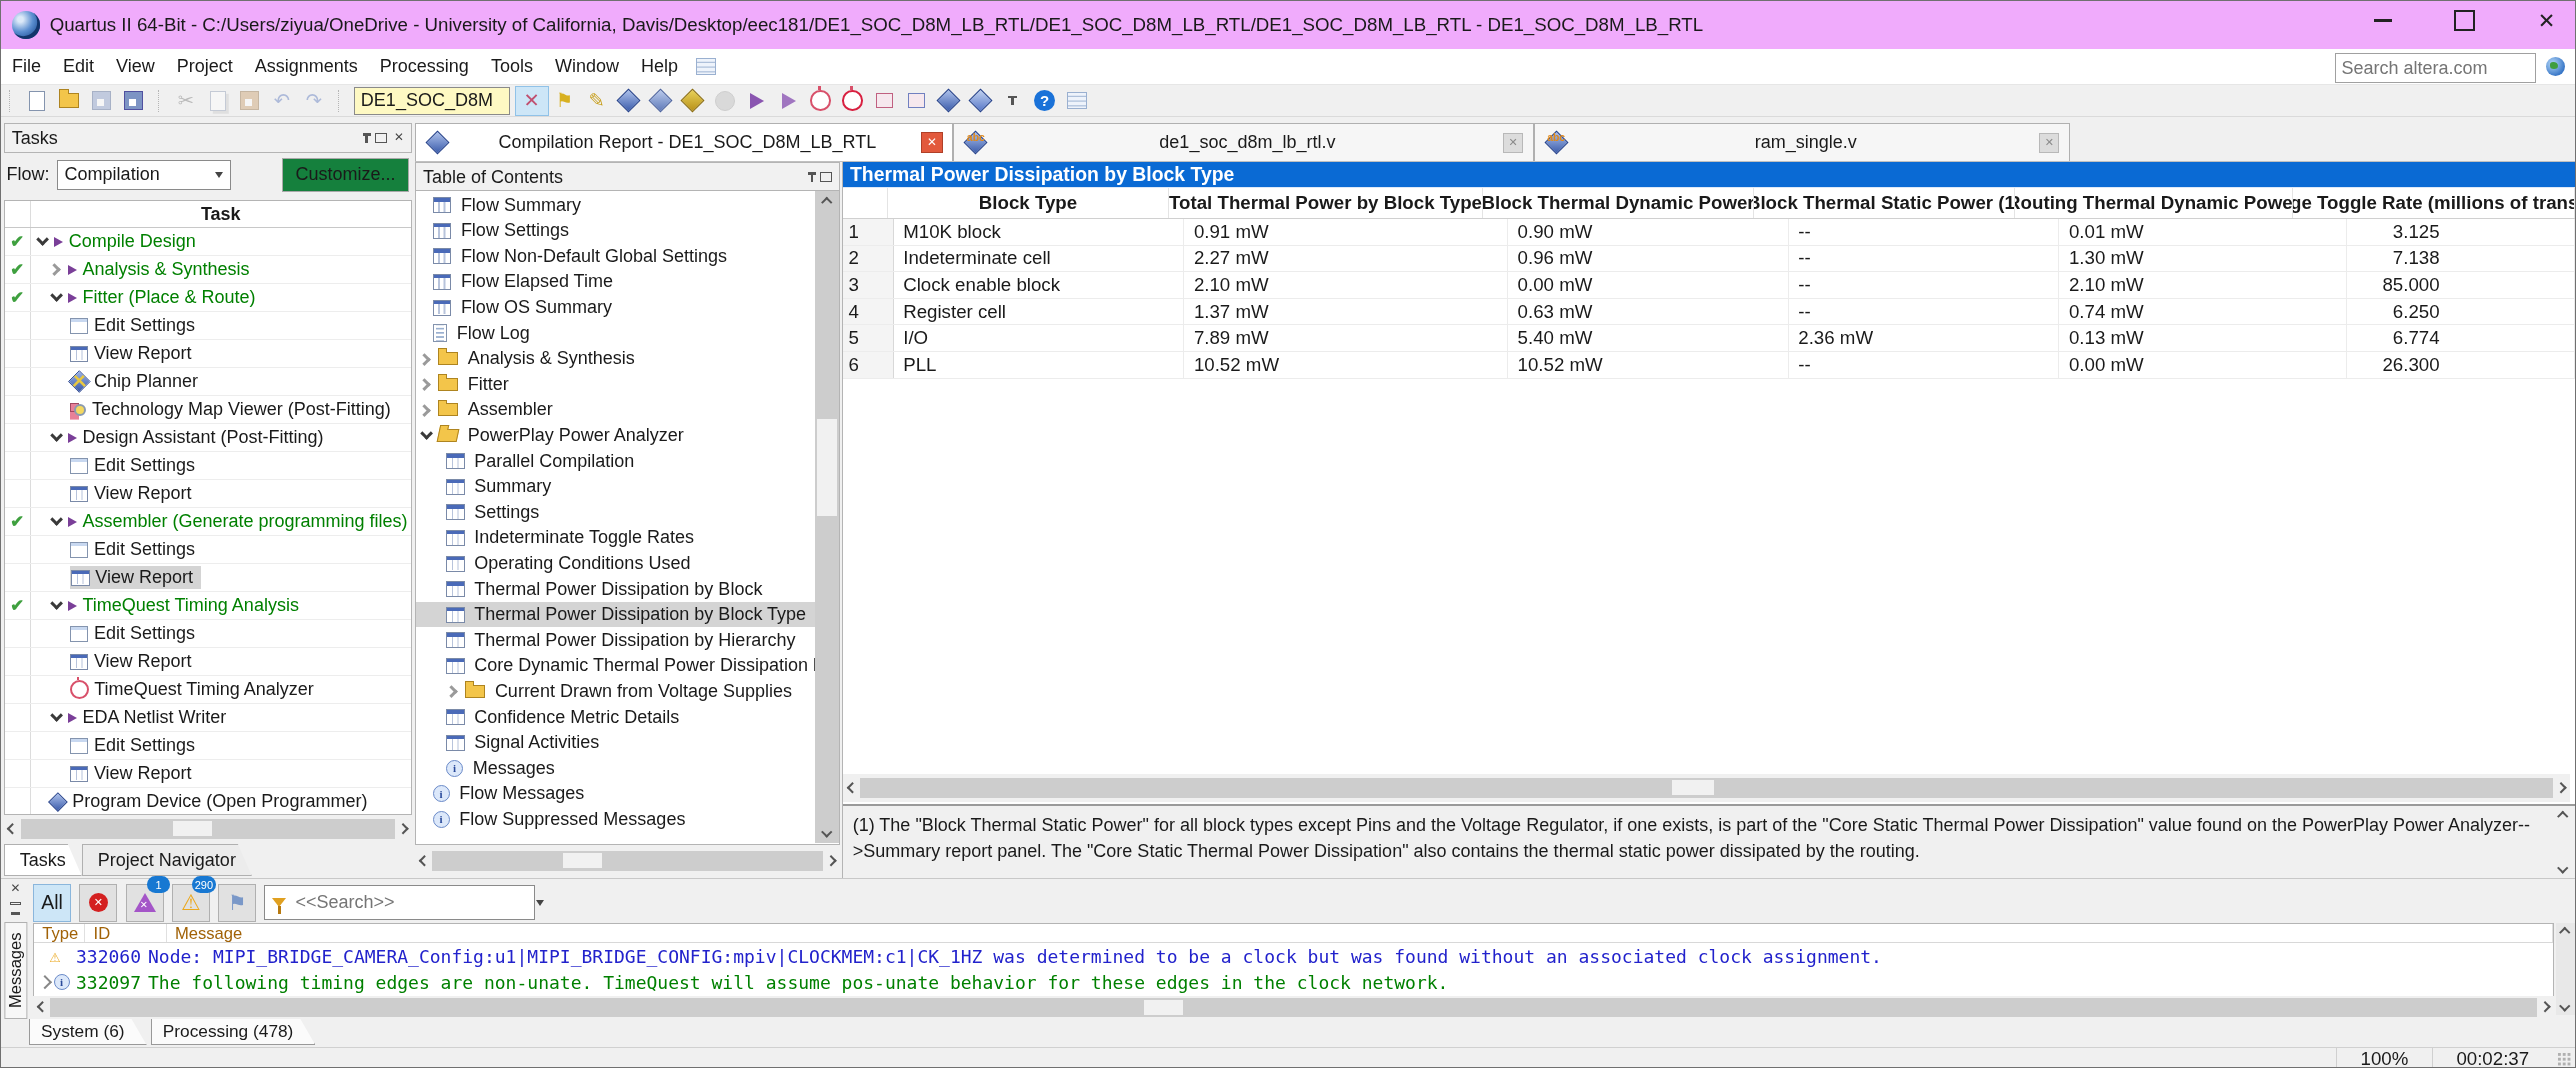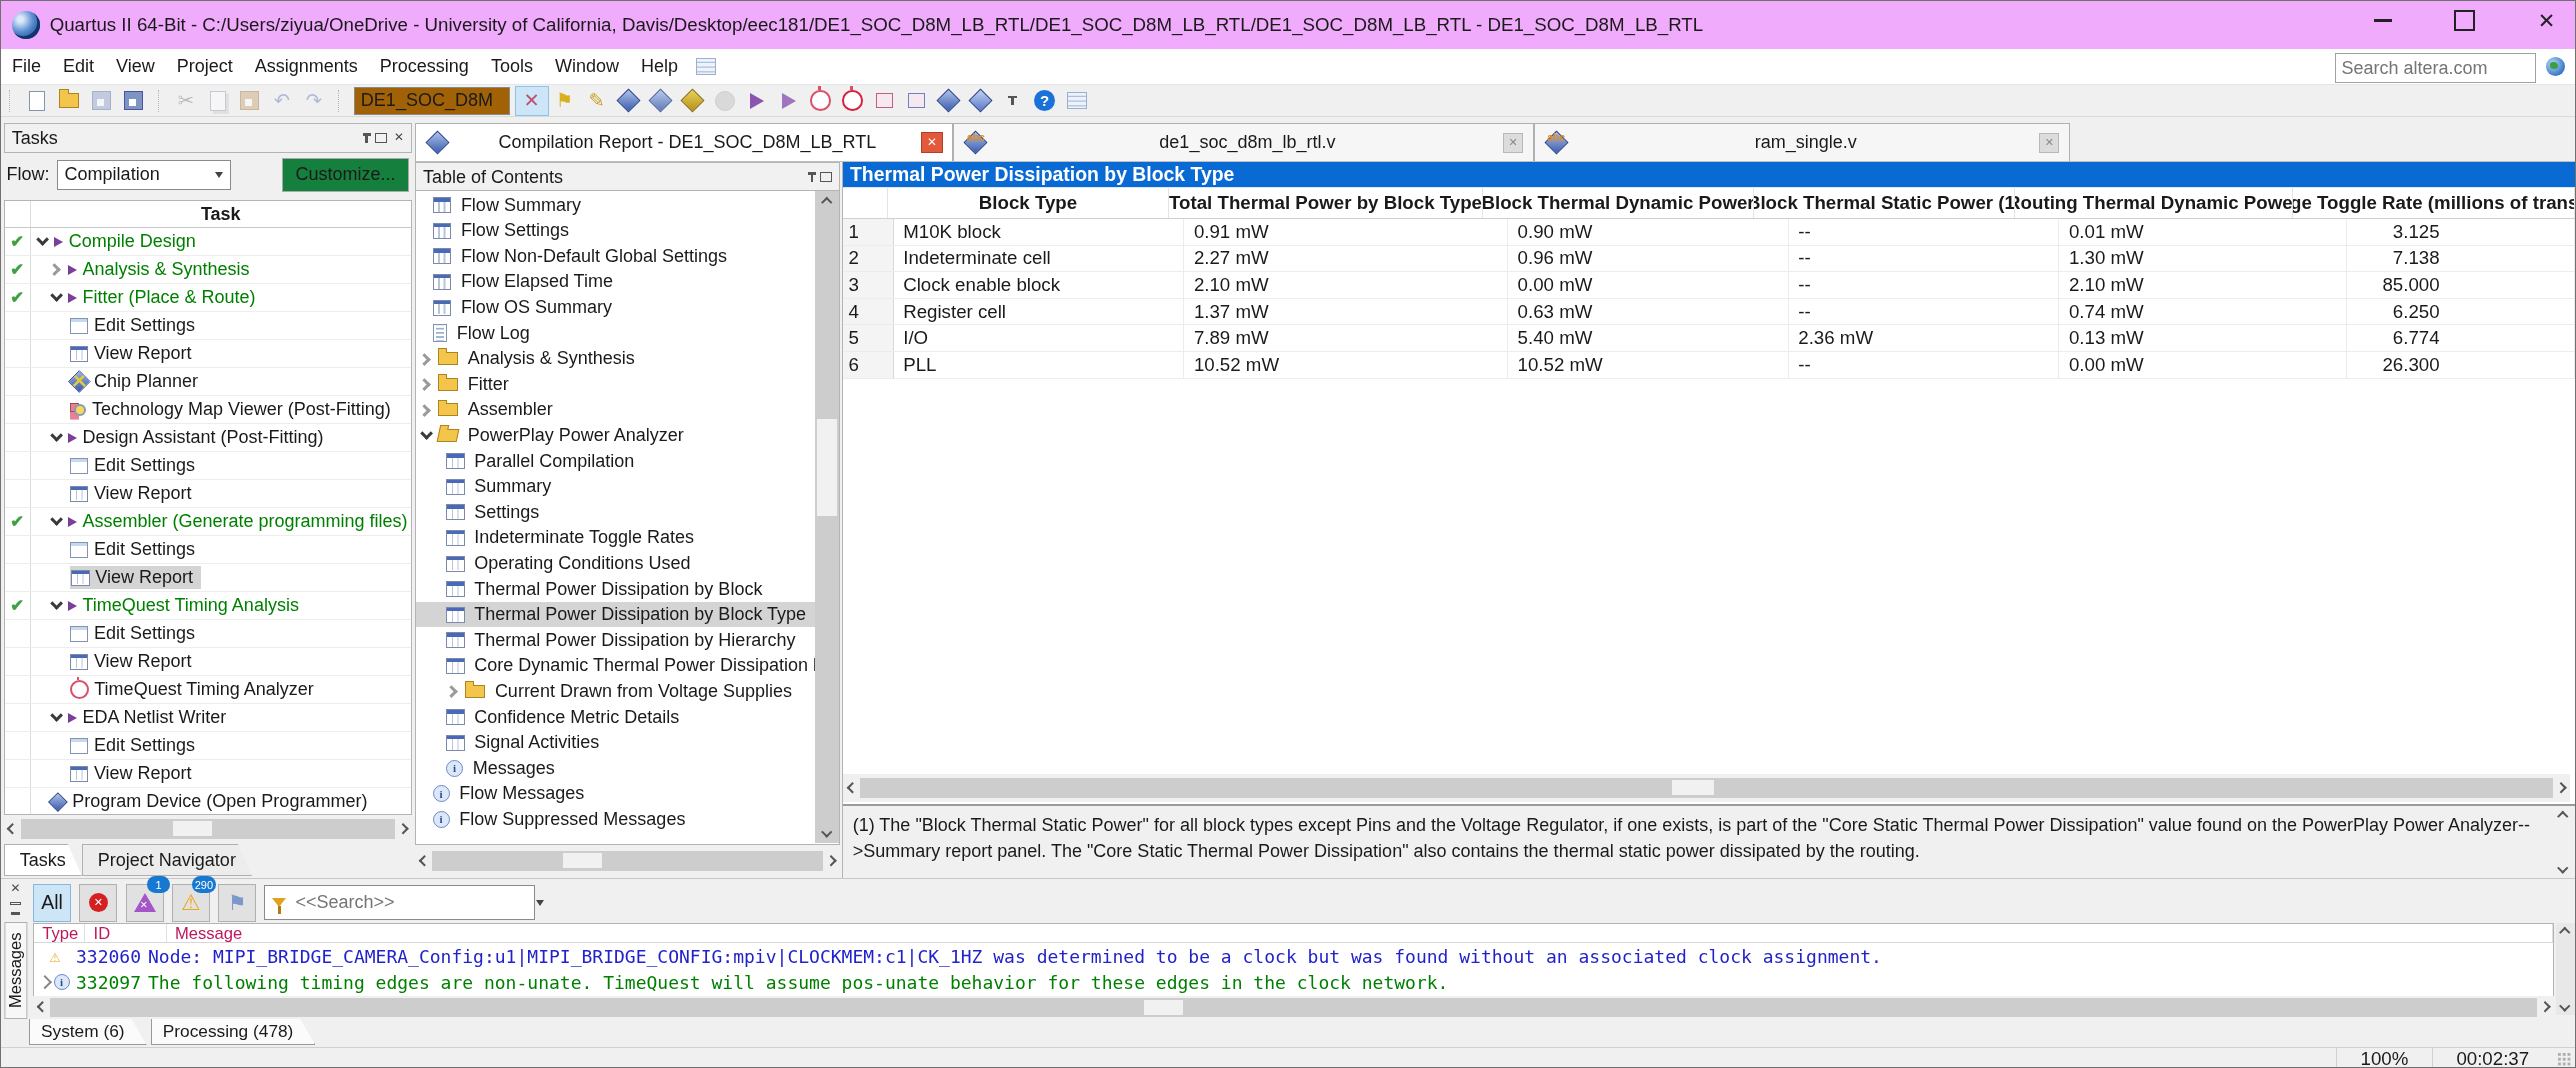--- a/index.html
+++ b/index.html
@@ -43,21 +43,21 @@
   .glyph.blue{color:#4a6ab8;}
   .dmdw{width:23.5px;height:23.5px;position:relative;flex:none;display:flex;align-items:center;justify-content:center;}
   .dmd{width:15px;height:15px;transform:rotate(45deg);background:linear-gradient(135deg,#aec2ec,#3b5cab);border:1.4px solid #24408a;}
   .dmd.y{background:linear-gradient(135deg,#e8d25a,#b89018);border-color:#8a6c10;}
   .g-stop{width:18px;height:18px;border-radius:50%;background:#b8b8b8;border:1.4px solid #9a9a9a;}
   .g-play{width:0;height:0;border-left:14px solid #8a55b0;border-top:8.3px solid transparent;border-bottom:8.3px solid transparent;}
   .g-watch{width:16.6px;height:16.6px;border-radius:50%;background:#fff;border:2.8px solid #d8506a;position:relative;}
   .g-watch::before{content:"";position:absolute;left:5.5px;top:-6.2px;width:2.8px;height:4.2px;background:#d8506a;}
   .g-help{width:21px;height:21px;border-radius:50%;background:#1a72d8;color:#fff;font-weight:bold;font-size:15px;display:flex;align-items:center;justify-content:center;}
   .g-net{width:15px;height:12.5px;border:1.4px solid #c06080;background:#f6e8ee;}
-  .projcombo{width:143px;height:26px;background:#a16207;border:0.7px solid #8a8a8a;display:flex;align-items:center;padding:0 5.5px;margin:0 4.2px;flex:none;overflow:hidden;gap:23px;}
+  .projcombo{width:143px;height:26px;background:#fef9c3;border:0.7px solid #8a8a8a;display:flex;align-items:center;padding:0 5.5px;margin:0 4.2px;flex:none;overflow:hidden;gap:23px;}
   .projcombo .txt{white-space:nowrap;}
   .carr{width:0;height:0;border-top:6.2px solid #444;border-left:4.8px solid transparent;border-right:4.8px solid transparent;margin-left:auto;flex:none;}
   
   .tabbar{left:414px;top:122px;right:0;height:39px;display:flex;align-items:stretch;border-bottom:0.7px solid #c0c0c0;}
   .dtab{display:flex;align-items:center;border:0.7px solid #b0b0b0;border-bottom:0;background:#f6f6f6;padding:0 9.7px;position:relative;}
   .dtab.active{background:#fff;}
   .dtab .lbl{flex:1;text-align:center;white-space:nowrap;overflow:hidden;}
   .closer{width:19.4px;height:19.4px;background:#e2593c;border:0.7px solid #b04028;color:#fff;font-size:11.8px;display:flex;align-items:center;justify-content:center;flex:none;}
   .closeg{width:18px;height:18px;background:#dcdcdc;border:0.7px solid #b8b8b8;color:#8a8a8a;font-size:11px;display:flex;align-items:center;justify-content:center;flex:none;}
   .abctag{position:absolute;left:2.8px;top:1.4px;font-size:10.4px;color:#e08818;font-weight:bold;}
@@ -156,21 +156,21 @@
   .ic-err{width:19.4px;height:19.4px;border-radius:50%;background:#d42020;color:#fff;font-size:11px;display:flex;align-items:center;justify-content:center;}
   .ic-crit{width:0;height:0;border-left:11px solid transparent;border-right:11px solid transparent;border-bottom:19.4px solid #a455c8;position:relative;}
   .ic-crit i{position:absolute;left:-4.8px;top:5.5px;font-style:normal;color:#fff;font-size:9.7px;}
   .ic-warnt{color:#eba81e;font-size:22px;line-height:1;}
   .ic-flag{color:#7a98c8;font-size:21px;line-height:1;}
   .msearch{width:255px;height:33px;background:#fff;border:0.7px solid #8a8a8a;display:flex;align-items:center;padding:0 7px;gap:7px;}
   .funnel{width:0;height:0;border-left:7.6px solid transparent;border-right:7.6px solid transparent;border-top:9px solid #e0a020;position:relative;}
   .funnel::after{content:"";position:absolute;left:-1.4px;top:-1.4px;width:2.8px;height:8.3px;background:#b87a10;}
   .msearch input{flex:1;border:0;outline:0;font:18px "Liberation Sans",sans-serif;color:#1d4ed8;background:transparent;}
   .mtable{position:absolute;left:32px;top:44px;right:21px;bottom:0;background:#fff;border:0.7px solid #b4b4b4;overflow:hidden;}
-  .mhdr{height:18px;display:flex;border-bottom:0.7px solid #d8d8d8;color:#be185d;font-size:16.6px;}
+  .mhdr{height:18px;display:flex;border-bottom:0.7px solid #d8d8d8;color:#a16207;font-size:16.6px;}
   .mhdr span{border-right:0.7px solid #e0e0e0;display:flex;align-items:flex-start;padding-left:8.3px;overflow:hidden;}
   .mc0{width:42px;flex:none}.mc1{width:72px;flex:none}.mc2{flex:1}
   .mrow{height:26px;display:flex;align-items:center;font-family:"DejaVu Sans Mono",monospace;font-size:18px;white-space:nowrap;}
   .mrow .mc0{display:flex;align-items:center;justify-content:center;gap:1.4px;}
   .mrow.blue{color:#2222cc;}.mrow.greenm{color:#008000;}
   .mexp{width:8.3px;height:8.3px;border-right:2.8px solid #888;border-bottom:2.8px solid #888;transform:rotate(-45deg);margin-right:1.4px;flex:none;}
   .msg-hscroll{position:absolute;left:32px;right:21px;bottom:0;height:23.5px;}
   .msgvscroll{position:absolute;right:0;top:44px;bottom:4.2px;width:19.4px;background:#e8e8e8;display:flex;flex-direction:column;justify-content:space-between;align-items:center;}
   .msgtabs{left:0;top:1018px;width:100%;height:28px;display:flex;align-items:flex-start;padding-left:28px;gap:4.2px;background:#f0f0f0;}
   .mtab{height:25px;padding:0 21px 0 11px;display:flex;align-items:center;background:#fbfbfb;border:0.7px solid #999;border-top:0;clip-path:polygon(0 0,calc(100% - 15px) 0,100% 100%,0 100%);font-size:17.3px;}

